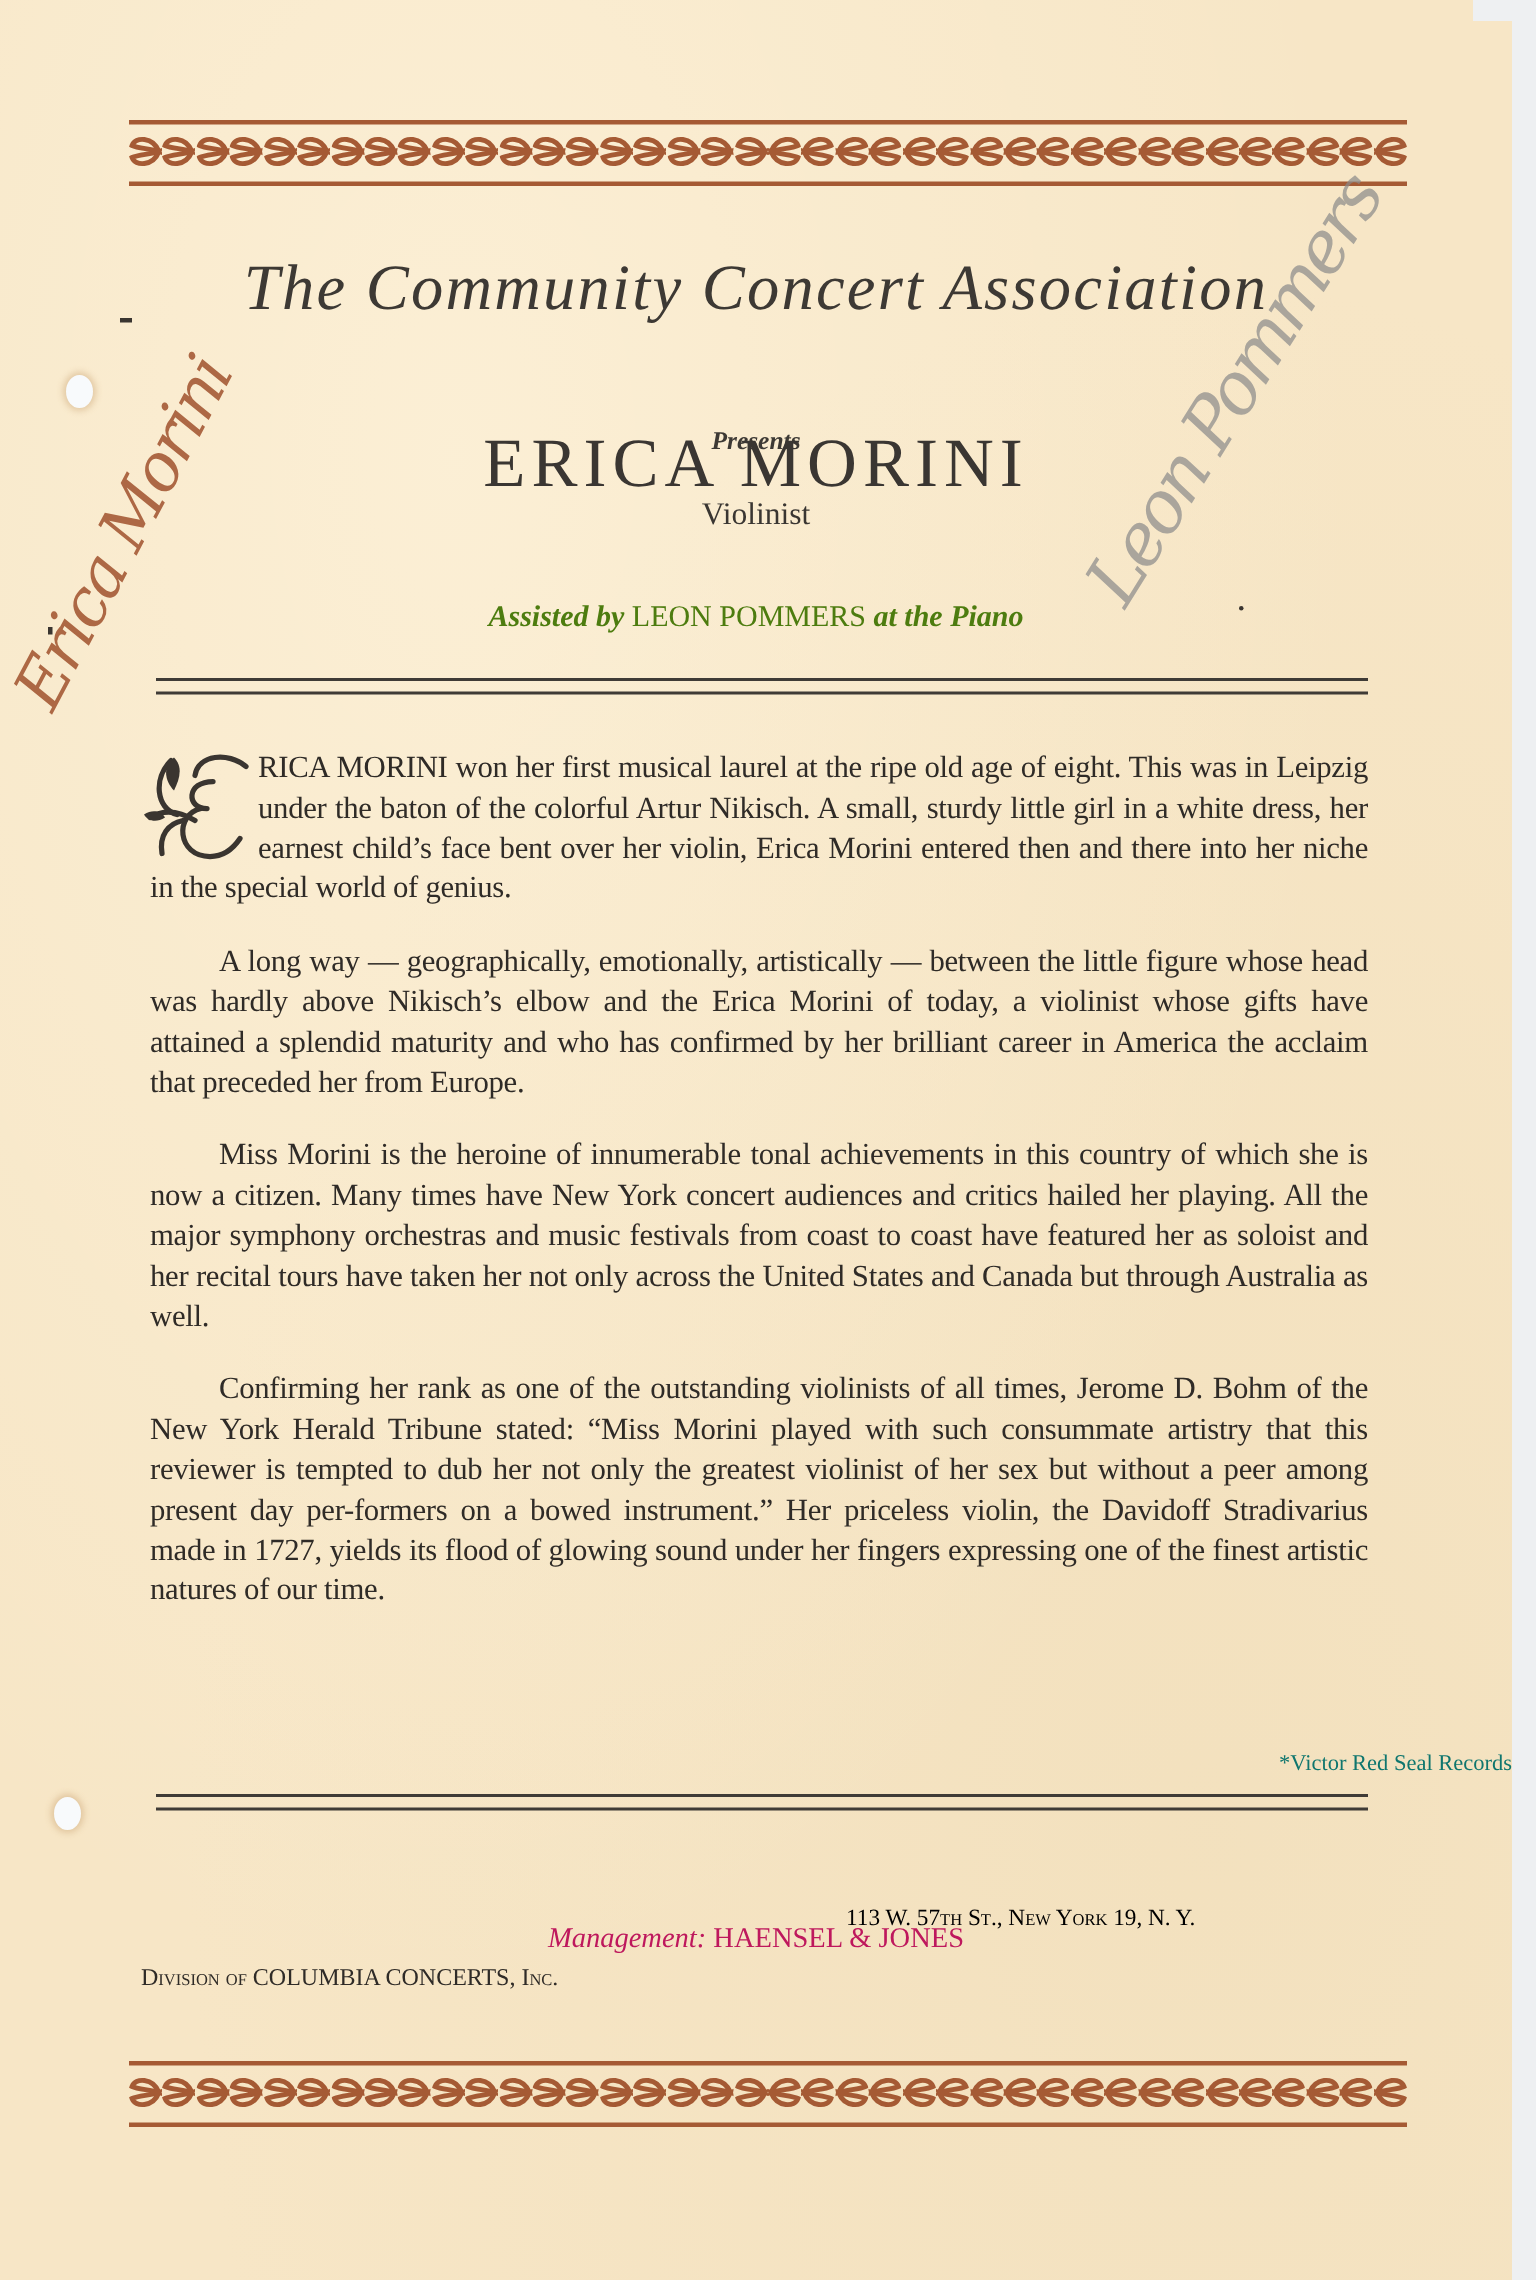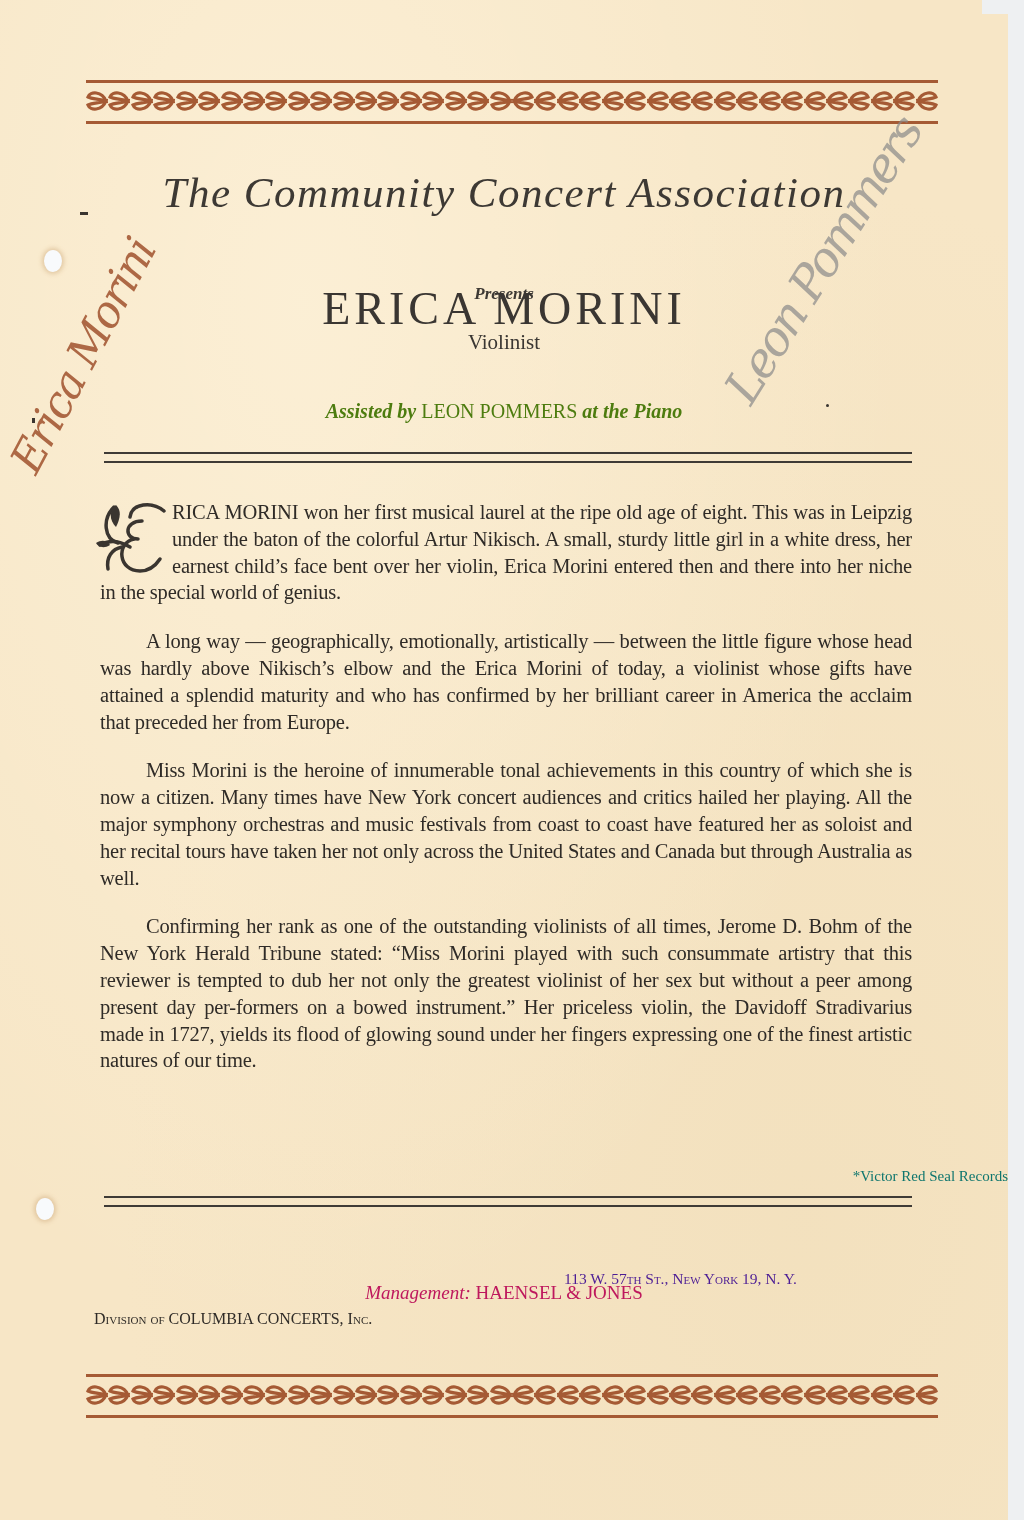--- a/index.html
+++ b/index.html
@@ -62,21 +62,21 @@
   .dropcap {
     float:left; width:76px; height:78px; margin:0 2px -4px -6px; position:relative;
   }
   .footnote { top:1168px; font-size:15px; color:#0f766e;text-align:right; }
   .management { top:1282px; font-size:19px; color:#be185d; }
   .management .it { font-style:italic; }
   .division {
     position:absolute; top:1310px; left:94px; font-size:16px; color:#2f2b27; font-variant:small-caps;
   }
   .address {
-    position:absolute; top:1270px; left:564px; font-size:15.5px; color:#4c1d95; font-variant:small-caps;
+    position:absolute; top:1270px; left:564px; font-size:15.5px; color:#000000; font-variant:small-caps;
   }
   .handwriting {
     position:absolute; font-family:"DejaVu Serif",serif; font-style:italic;
   }
   .sig-left {
     left:-46px; top:330px; font-size:44px; color:#a0522d; transform:rotate(-62deg);
     transform-origin:center; letter-spacing:-2px; opacity:0.85;
   }
   .sig-right {
     left:660px; top:232px; font-size:48px; color:#8a8a8a; transform:rotate(-58deg);

